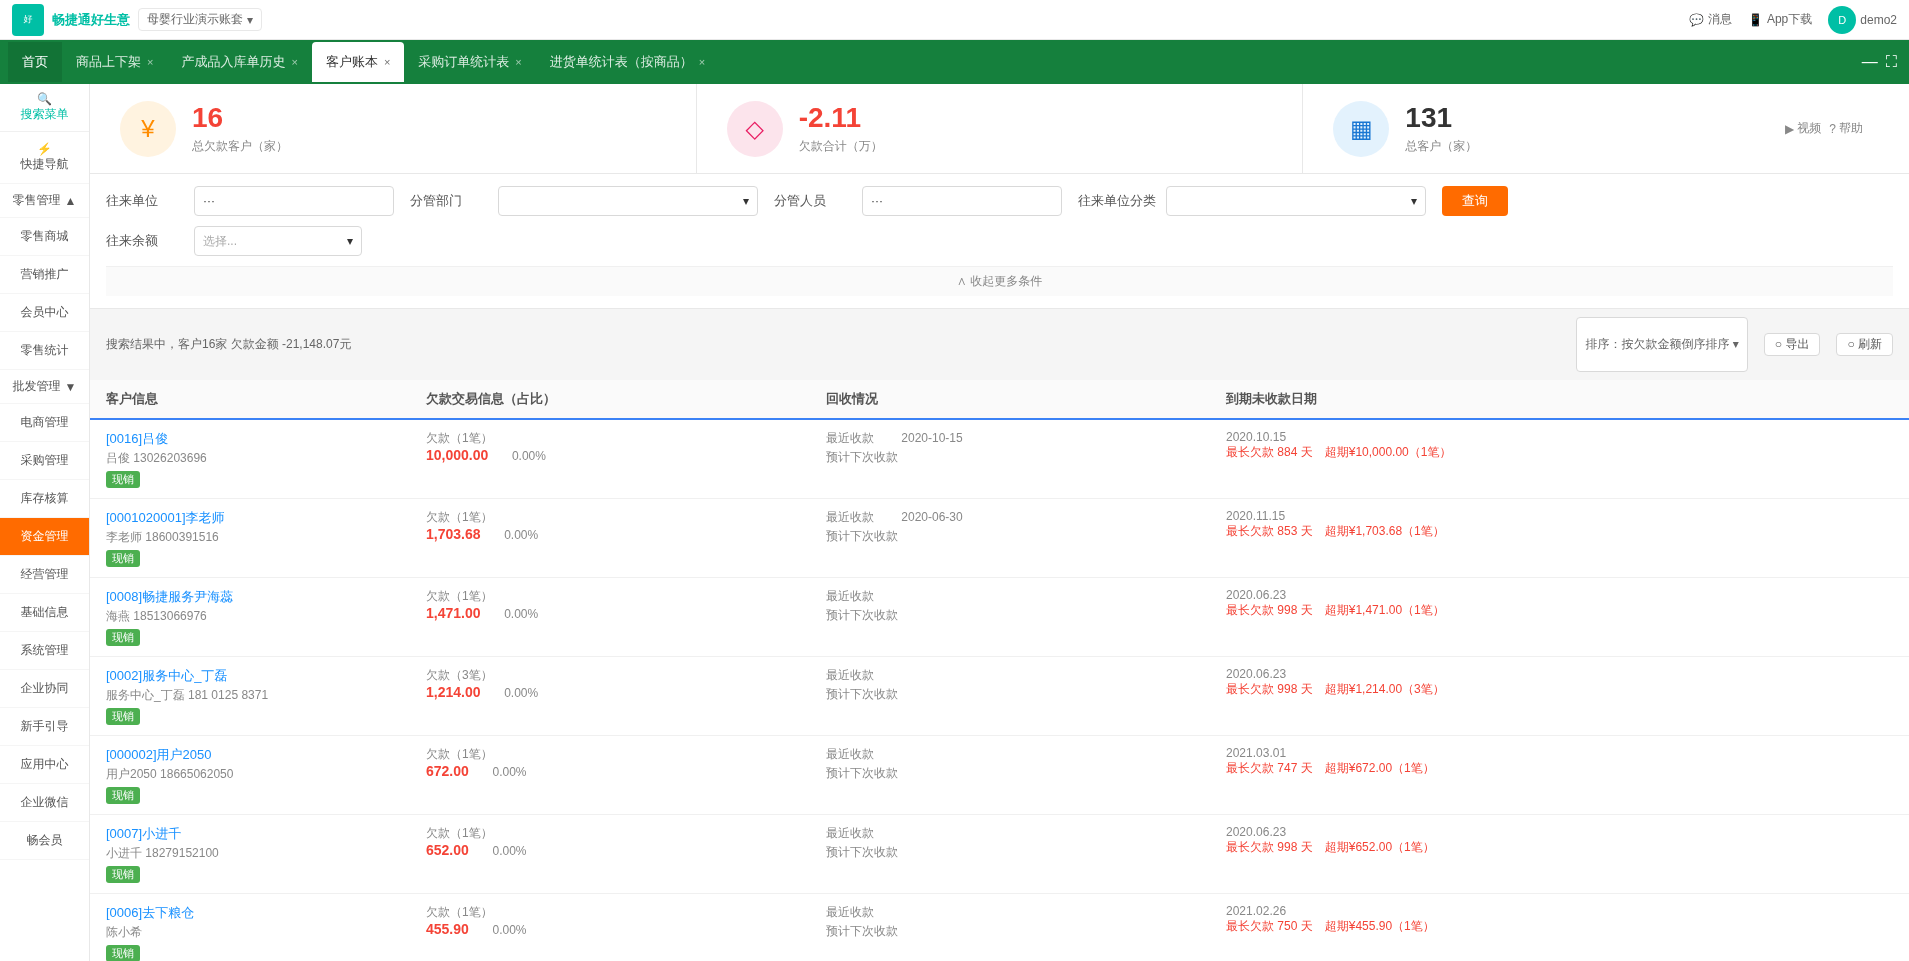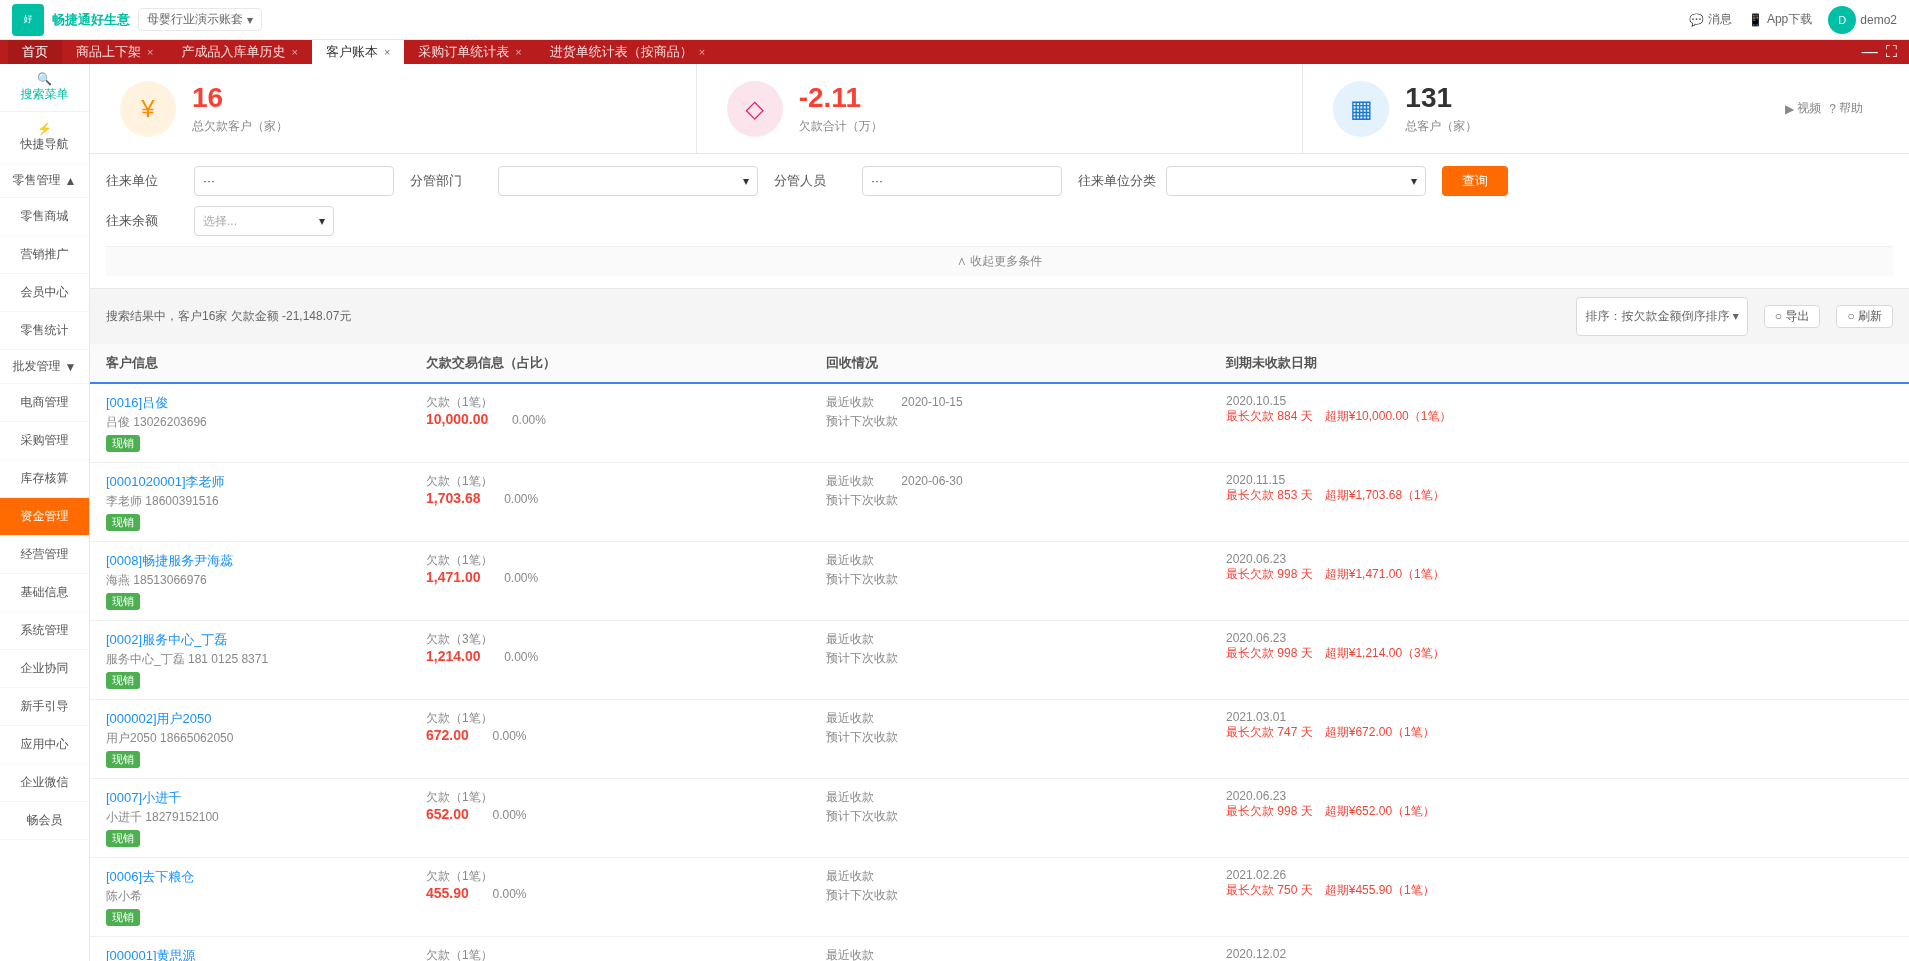--- a/index.html
+++ b/index.html
@@ -10,21 +10,21 @@
     .top-bar { height: 40px; background: #fff; display: flex; align-items: center; justify-content: space-between; border-bottom: 1px solid #e8e8e8; padding: 0 12px; }
     .top-bar-left { display: flex; align-items: center; gap: 8px; }
     .brand-logo { width: 32px; height: 32px; background: #00bfa5; border-radius: 4px; display: flex; align-items: center; justify-content: center; color: #fff; font-size: 10px; }
     .brand-name { color: #00bfa5; font-size: 13px; font-weight: bold; }
     .store-selector { display: flex; align-items: center; gap: 4px; font-size: 12px; color: #666; cursor: pointer; padding: 2px 8px; border: 1px solid #e8e8e8; border-radius: 4px; }
     .top-bar-right { display: flex; align-items: center; gap: 16px; }
     .top-bar-icon { display: flex; align-items: center; gap: 4px; color: #666; font-size: 12px; cursor: pointer; }
     .avatar { width: 28px; height: 28px; border-radius: 50%; background: #00bfa5; display: flex; align-items: center; justify-content: center; color: #fff; font-size: 11px; }
 
     
-    .nav-tabs { height: 24px; background: #b91c1c; display: flex; align-items: center; padding: 0 0 0 8px; overflow: hidden; }
+    .nav-tabs { height: 44px; background: #15803d; display: flex; align-items: center; padding: 0 0 0 8px; overflow: hidden; }
     .nav-tab { height: 40px; display: flex; align-items: center; padding: 0 14px; font-size: 13px; color: rgba(255,255,255,0.85); cursor: pointer; white-space: nowrap; gap: 6px; }
     .nav-tab.home { background: rgba(0,0,0,0.1); color: #fff; }
     .nav-tab.active { background: #fff; color: #333; border-radius: 4px 4px 0 0; }
     .nav-tab .close-btn { font-size: 11px; color: inherit; opacity: 0.7; }
     .nav-tab-actions { margin-left: auto; display: flex; gap: 8px; padding-right: 12px; color: #fff; font-size: 16px; }
 
     
     .main-layout { display: flex; flex: 1; overflow: hidden; }
 
     
@@ -59,21 +59,21 @@
     .filter-item { display: flex; align-items: center; gap: 8px; }
     .filter-label { font-size: 13px; color: #555; white-space: nowrap; width: 80px; }
     .filter-input { width: 200px; height: 30px; border: 1px solid #d9d9d9; border-radius: 4px; padding: 0 8px; font-size: 12px; display: flex; align-items: center; justify-content: space-between; cursor: pointer; background: #fff; }
     .filter-select { width: 200px; height: 30px; border: 1px solid #d9d9d9; border-radius: 4px; padding: 0 8px; font-size: 12px; display: flex; align-items: center; justify-content: space-between; cursor: pointer; background: #fff; }
     .btn-query { background: #ff6b00; color: #fff; border: none; padding: 6px 20px; border-radius: 4px; cursor: pointer; font-size: 13px; height: 30px; }
     .collapse-bar { text-align: center; color: #888; font-size: 12px; padding: 6px; cursor: pointer; background: #fafafa; border-top: 1px solid #f0f0f0; }
 
     
     .result-bar { background: #f5f5f5; padding: 8px 16px; display: flex; align-items: center; justify-content: space-between; font-size: 12px; color: #666; }
     .result-bar-right { display: flex; gap: 16px; align-items: center; }
-    .sort-select { border: 1px solid #d9d9d9; background: #fff; border-radius: 4px; padding: 10px 8px; font-size: 12px; cursor: pointer; }
+    .sort-select { border: 1px solid #d9d9d9; background: #fff; border-radius: 4px; padding: 18px 8px; font-size: 12px; cursor: pointer; }
     .btn-export, .btn-refresh { background: #fff; border: 1px solid #d9d9d9; border-radius: 4px; padding: 2px 10px; font-size: 12px; cursor: pointer; color: #555; }
 
     
     .table-container { flex: 1; overflow-y: auto; background: #fff; }
     .table-header { display: grid; grid-template-columns: 320px 400px 400px 1fr; padding: 10px 16px; background: #fafafa; border-bottom: 2px solid #3b82f6; font-weight: bold; font-size: 13px; color: #555; }
     .table-row { display: grid; grid-template-columns: 320px 400px 400px 1fr; padding: 10px 16px; border-bottom: 1px solid #f0f0f0; align-items: start; }
     .customer-name { color: #1890ff; font-size: 13px; cursor: pointer; text-decoration: none; }
     .customer-phone { font-size: 12px; color: #888; margin-top: 2px; }
     .tag-cash { display: inline-block; background: #4caf50; color: #fff; font-size: 11px; padding: 1px 6px; border-radius: 3px; margin-top: 4px; }
     .debt-amount { color: #f44336; font-size: 14px; font-weight: bold; cursor: pointer; }
@@ -283,21 +283,21 @@
             <div class="filter-select" style="width:260px;">
               <span></span>
               <span>▾</span>
             </div>
           </div>
           <button class="btn-query">查询</button>
         </div>
         <div class="filter-row">
           <div class="filter-item">
             <span class="filter-label">往来余额</span>
-            <div class="filter-select" style="width:140px;">
+            <div class="filter-select" style="width:168px;">
               <span style="color:#aaa;">选择...</span>
               <span>▾</span>
             </div>
           </div>
         </div>
         <div class="collapse-bar">
           <span>∧</span>
           <span>收起更多条件</span>
         </div>
       </div>

